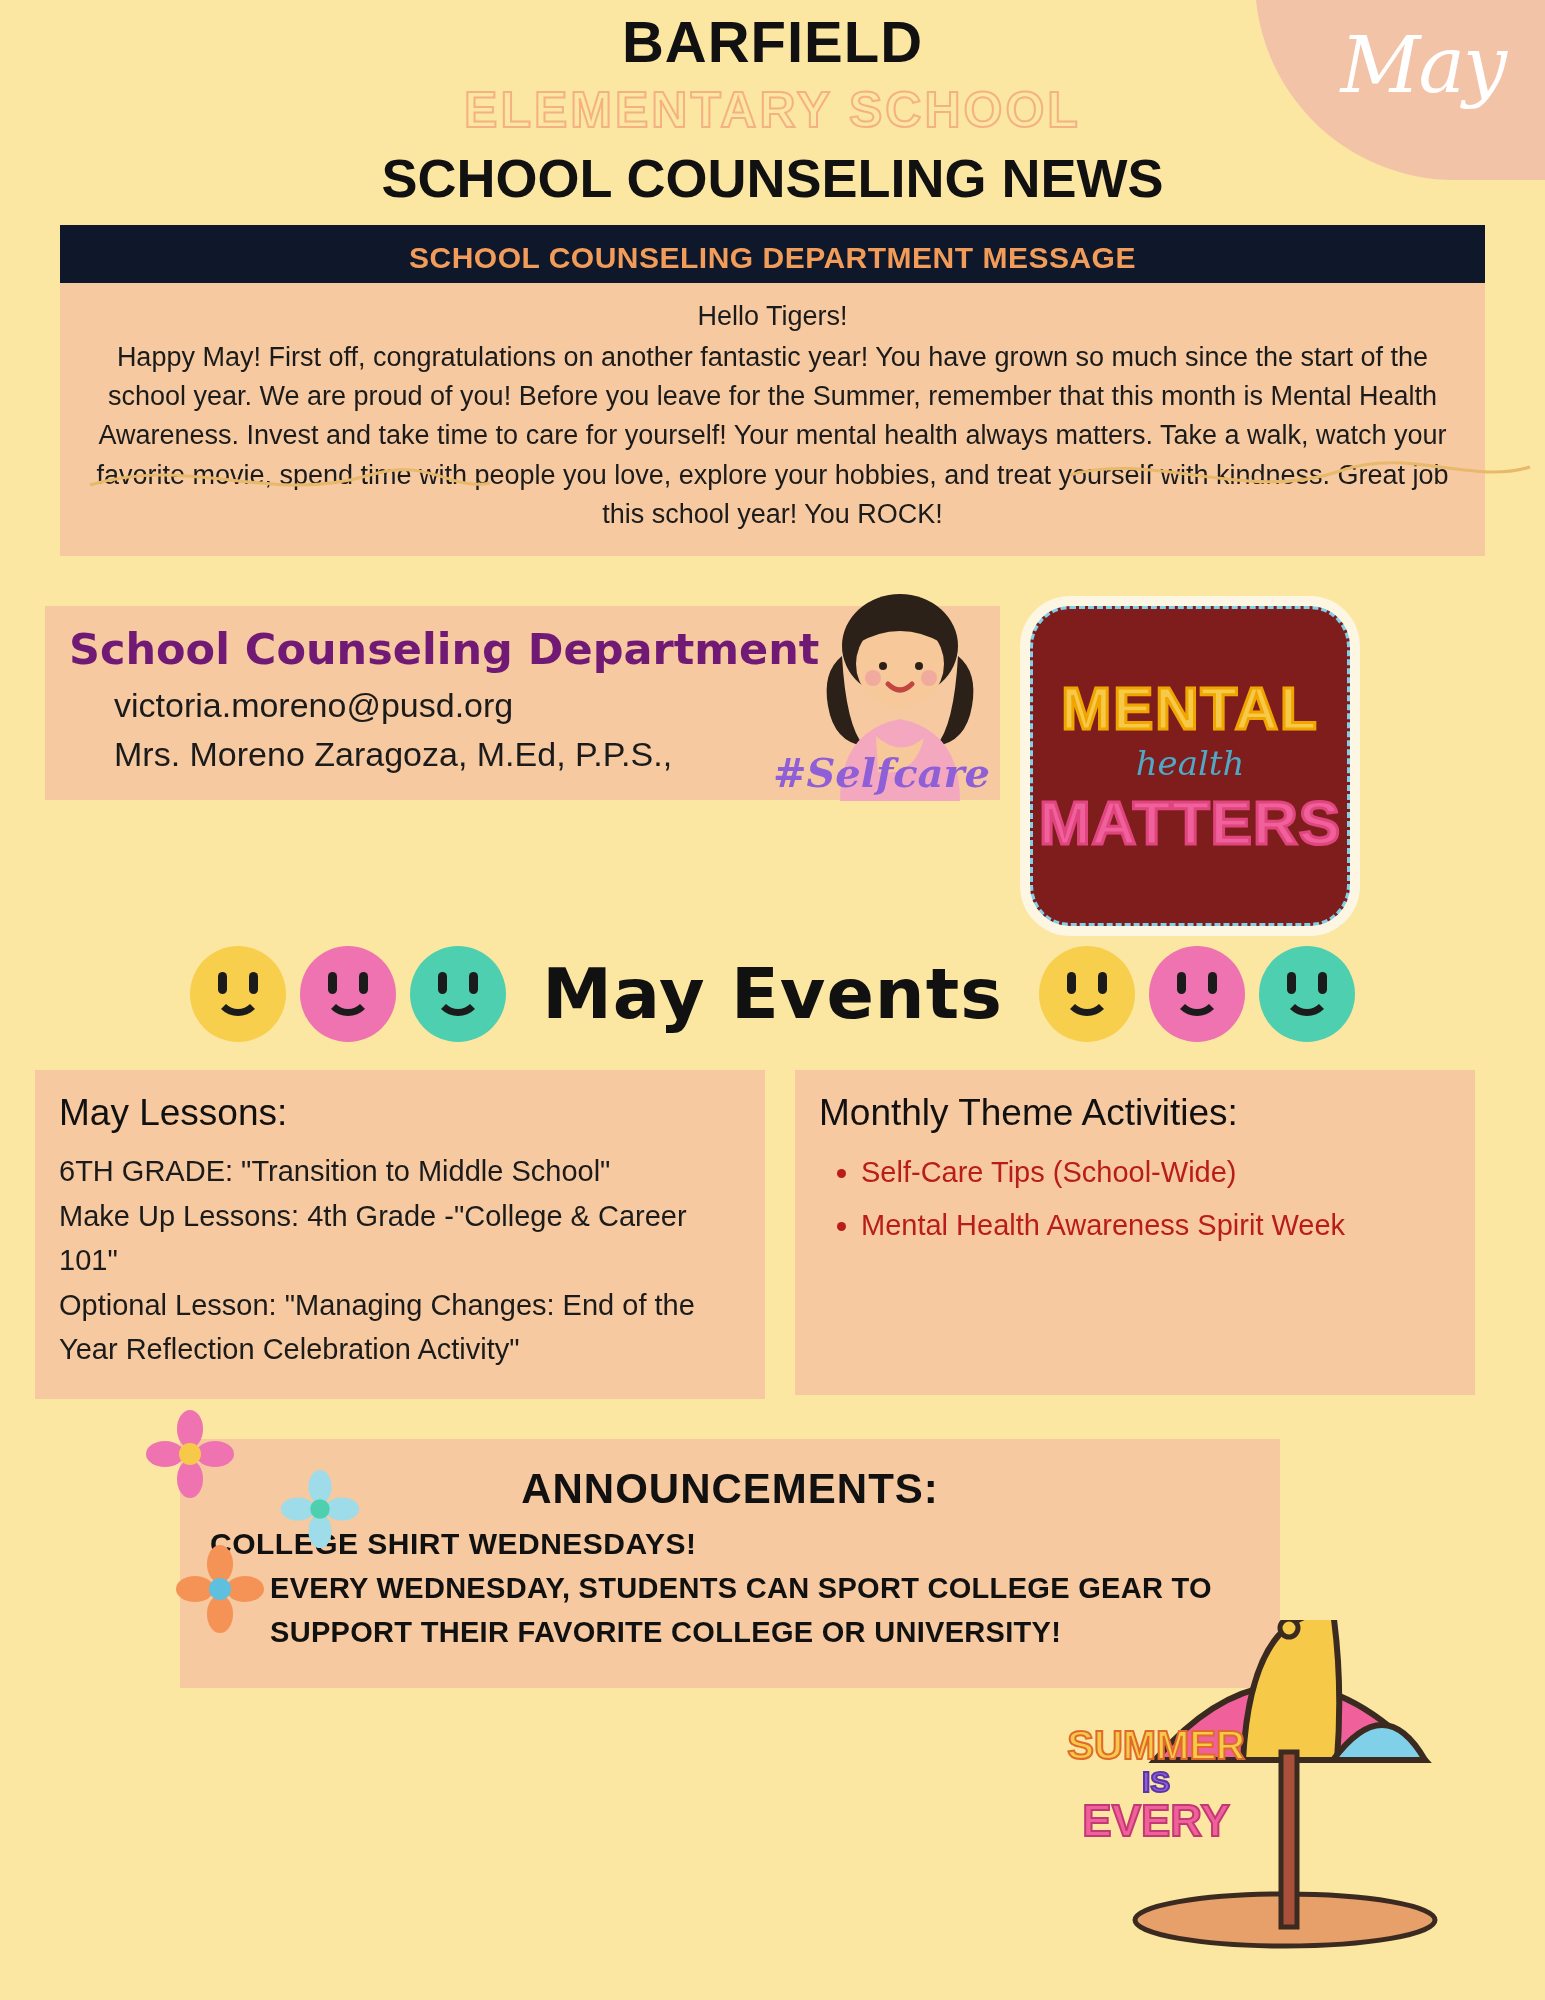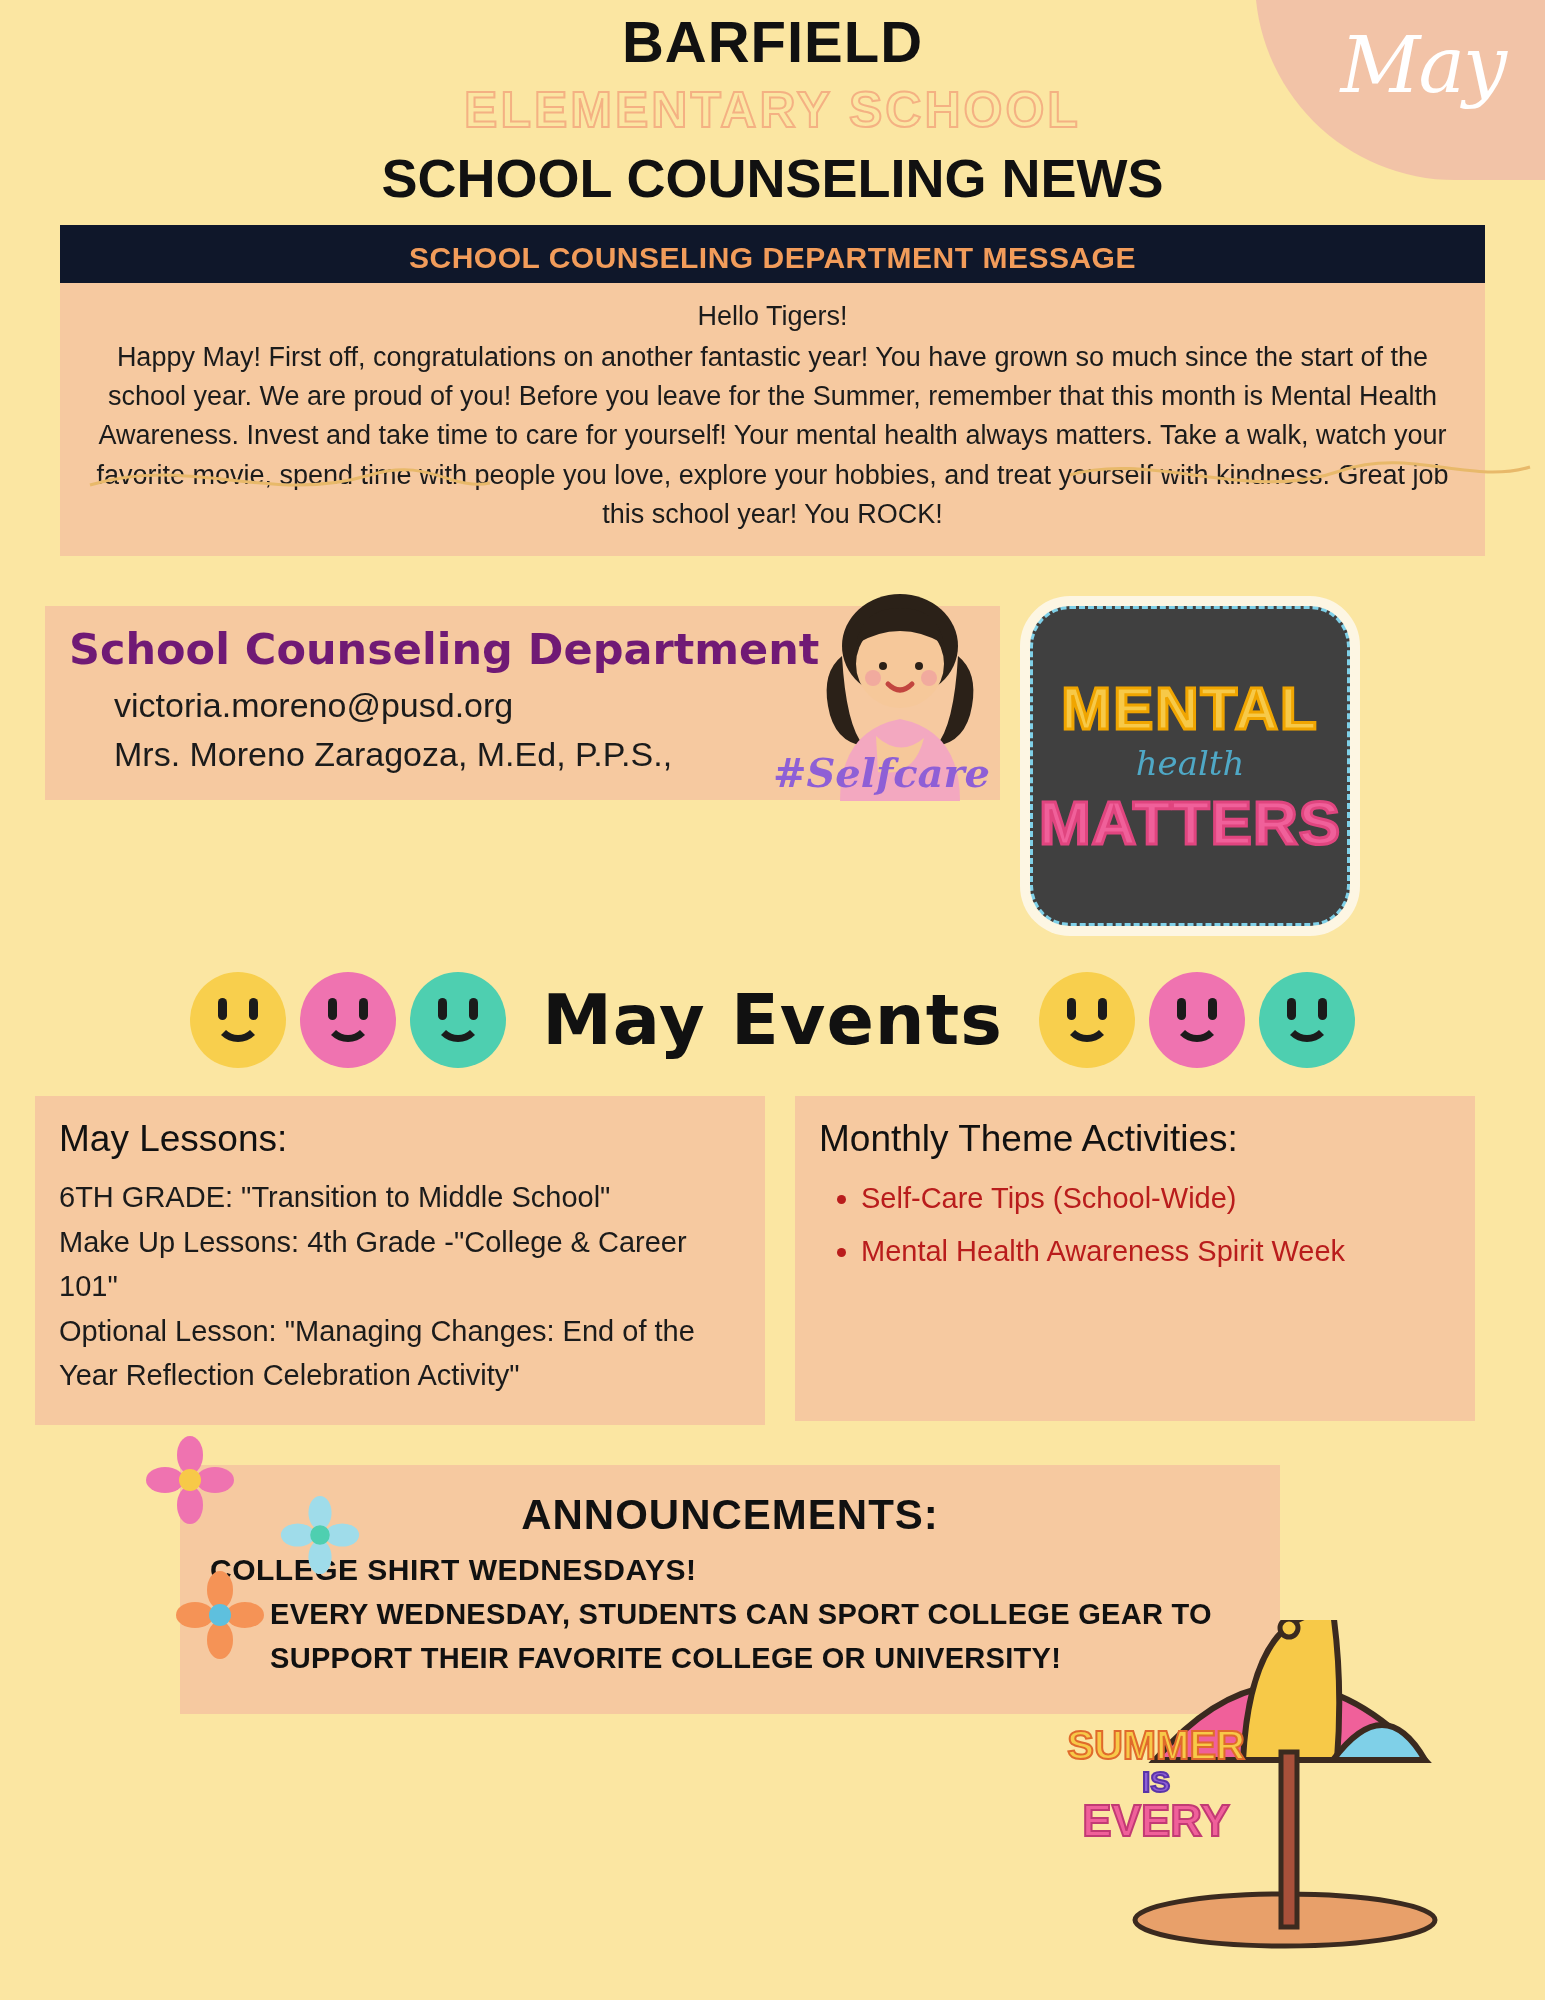--- a/index.html
+++ b/index.html
@@ -143,21 +143,21 @@
     font-weight: bold;
     font-size: 40px;
     color: #8e5fd6;
   }
 
   
   .mhm {
     margin-left: 30px;
     width: 320px;
     height: 320px;
-    background: #404040;
+    background: #7f1d1d;
     border-radius: 40px;
     border: 3px dashed #7fd0e8;
     position: relative;
     display: flex;
     flex-direction: column;
     align-items: center;
     justify-content: center;
     box-shadow: 0 0 0 10px #fdf6e3;
   }
   .mhm-mental {
@@ -180,21 +180,21 @@
     font-family: "Liberation Sans", sans-serif;
     font-weight: bold;
     font-size: 62px;
     letter-spacing: 1px;
     color: #f0609a;
     -webkit-text-stroke: 3px #e0457f;
   }
 
   
   .events-row {
-    margin-top: 46px;
+    margin-top: 20px;
     display: flex;
     align-items: center;
     justify-content: center;
     gap: 14px;
     z-index: 3;
     position: relative;
   }
   .smiley { width: 96px; height: 96px; border-radius: 50%; position: relative; }
   .smiley.yellow { background: #f8cf4d; }
   .smiley.pink   { background: #ef73b0; }

